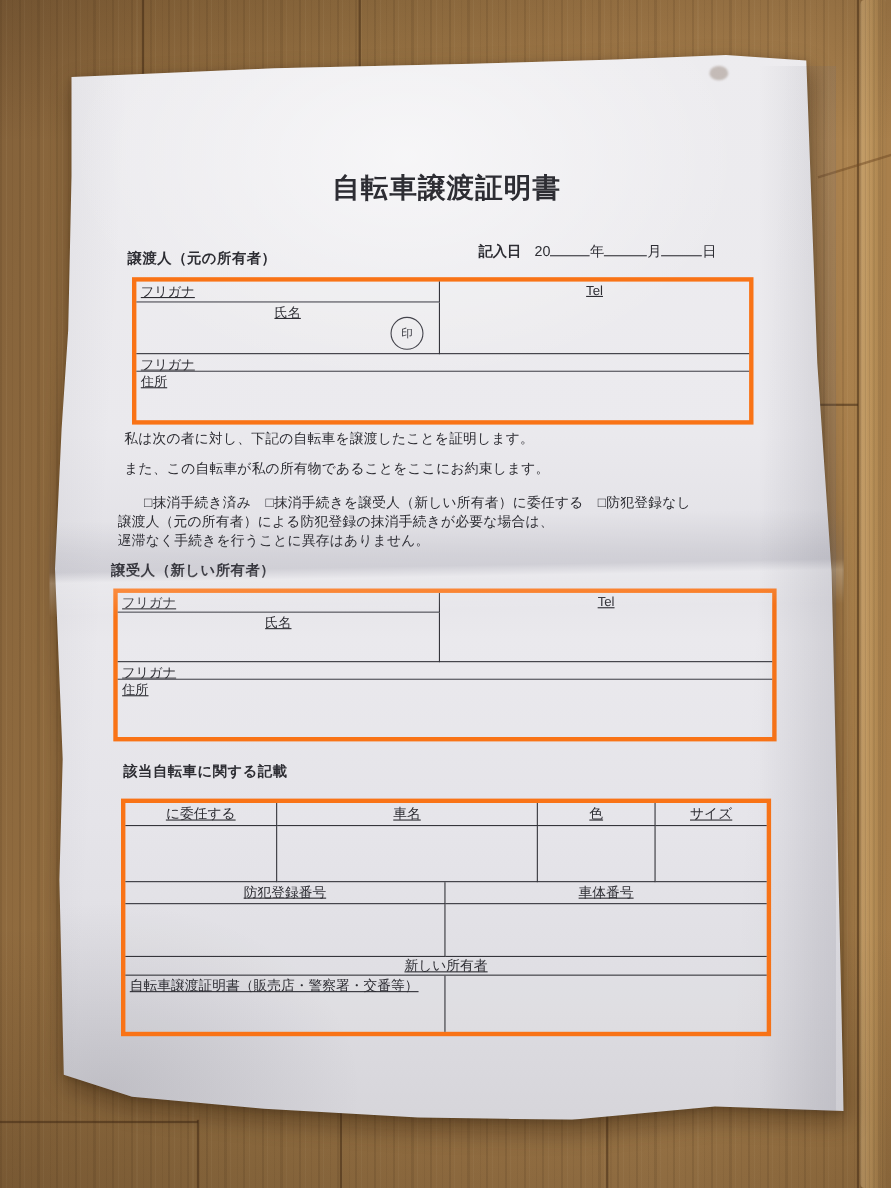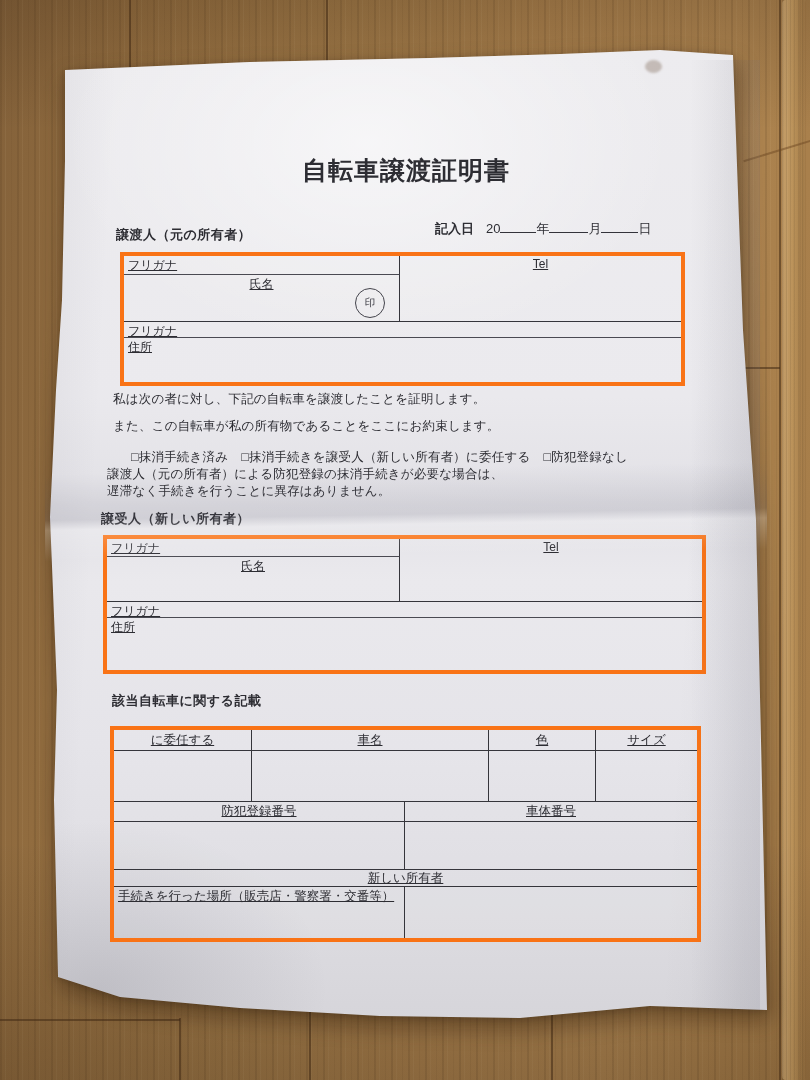--- a/index.html
+++ b/index.html
@@ -151,20 +151,20 @@
       </div>
 
     <div class="cell br bb" style="grid-column:1 / span 2;grid-row:4;"></div>
     <div class="cell bb" style="grid-column:3 / span 3;grid-row:4;"></div>
 
     <div class="cell hdr bb" style="grid-column:1 / span 5;grid-row:5;">
         <span>新しい所有者</span>
       </div>
 
     <div class="cell br" style="grid-column:1 / span 2;grid-row:6;font-size:12.5px;">
-      <span>手続きを行った場所（販売店・警察署・交番等）</span>
+      <span>自転車譲渡証明書（販売店・警察署・交番等）</span>
     </div>
   </div>
 </div>
 
 <div class="fold-crease"></div>
 <div class="edge-shade-right"></div>
 <div class="smudge"></div>
 
 </body></html>

